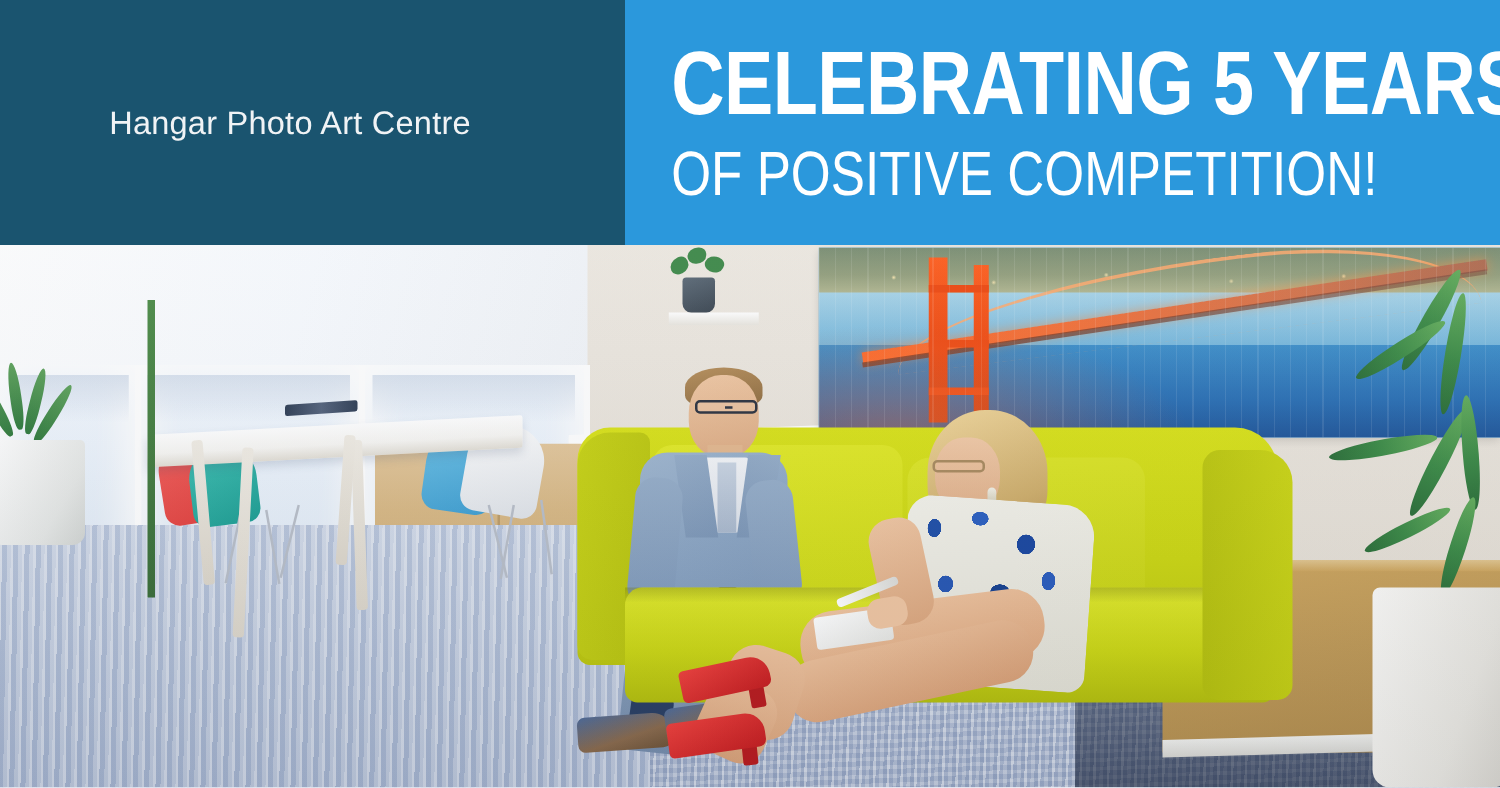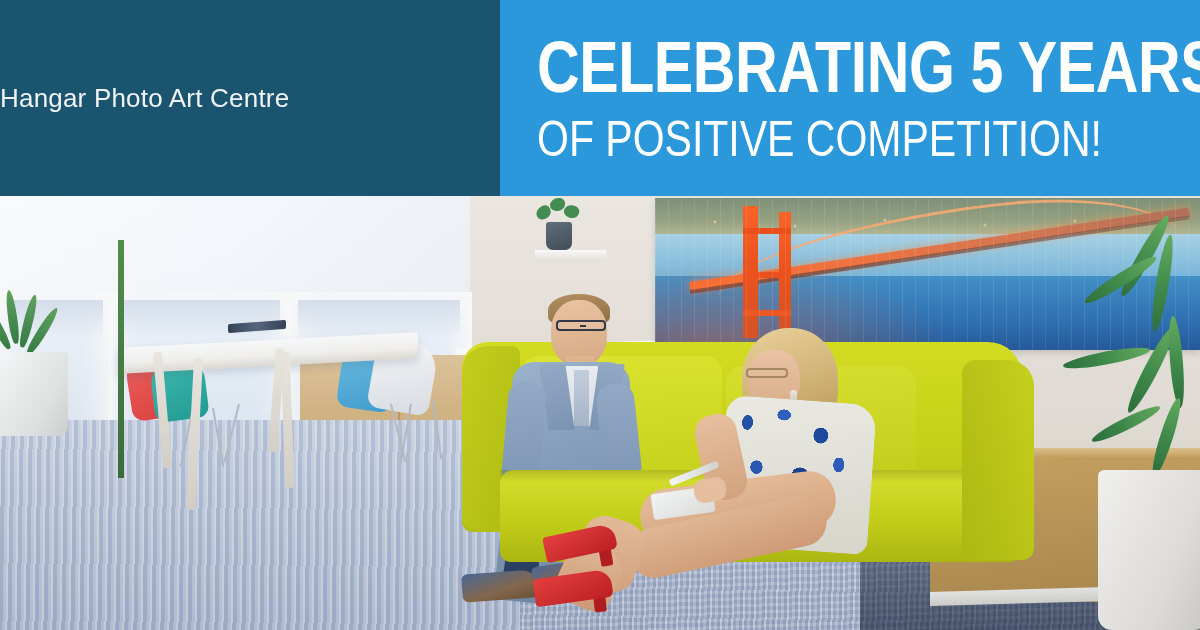--- a/index.html
+++ b/index.html
@@ -516,21 +516,21 @@
   .photo-tone {
     position:absolute; inset:0;
     background:linear-gradient(180deg,rgba(255,255,255,.05),rgba(30,45,70,.07));
     pointer-events:none;
   }
 
   
   .panel-venue {
     position:absolute; left:0; top:0; width:500px; height:196px;
     background:#1a546f;
-    display:flex; flex-direction:column; justify-content:center; align-items:flex-start;
+    display:flex; flex-direction:column; justify-content:center; align-items:center;
     padding-right:36px;
   }
   .venue-line {
     color:#f0f3f5; font-size:26px; line-height:32px; font-weight:400;
     text-align:right; letter-spacing:.2px; white-space:nowrap;
   }
 
   .panel-date {
     position:absolute; left:0; top:196px; width:500px; height:102px;
     background:#2b98dc;

